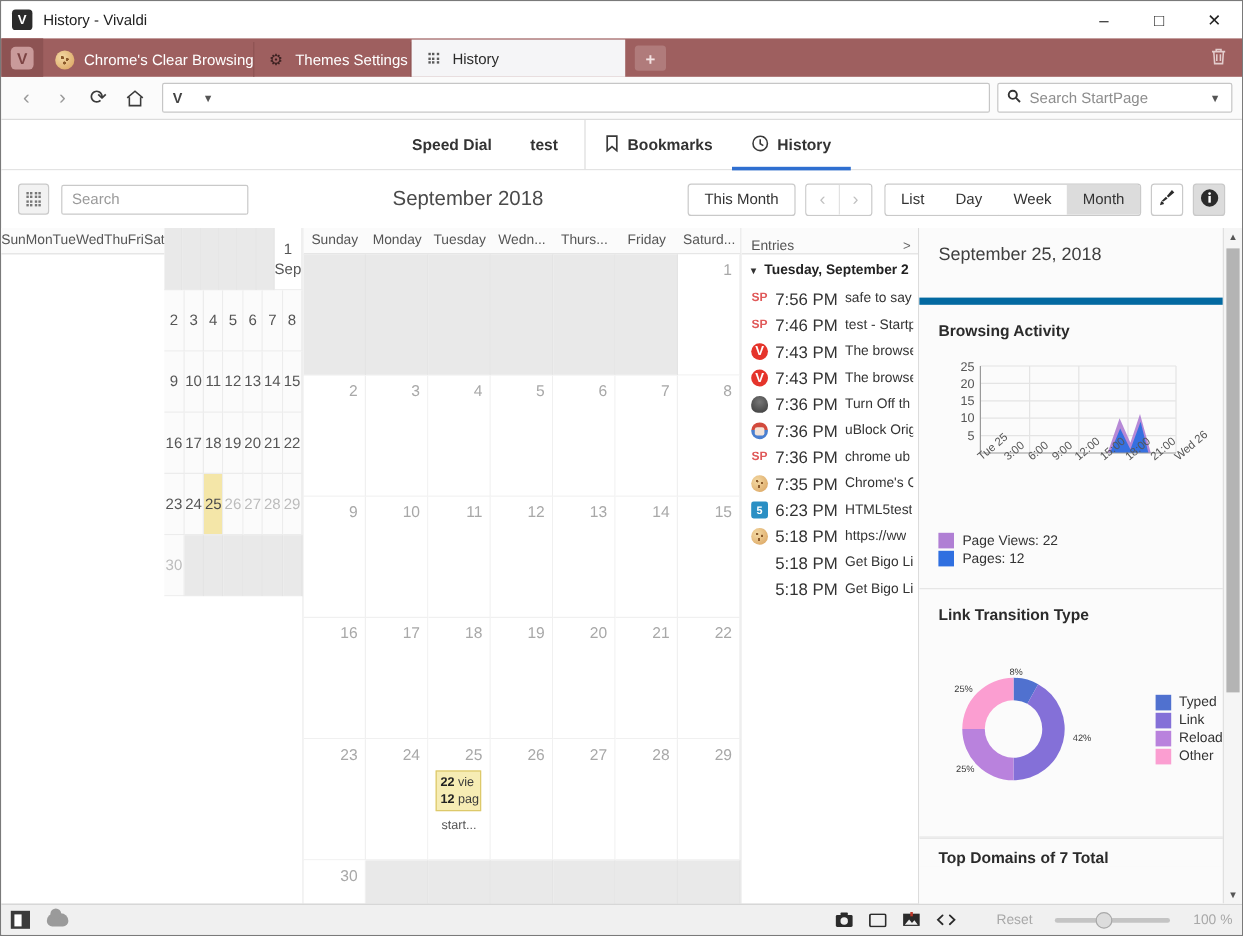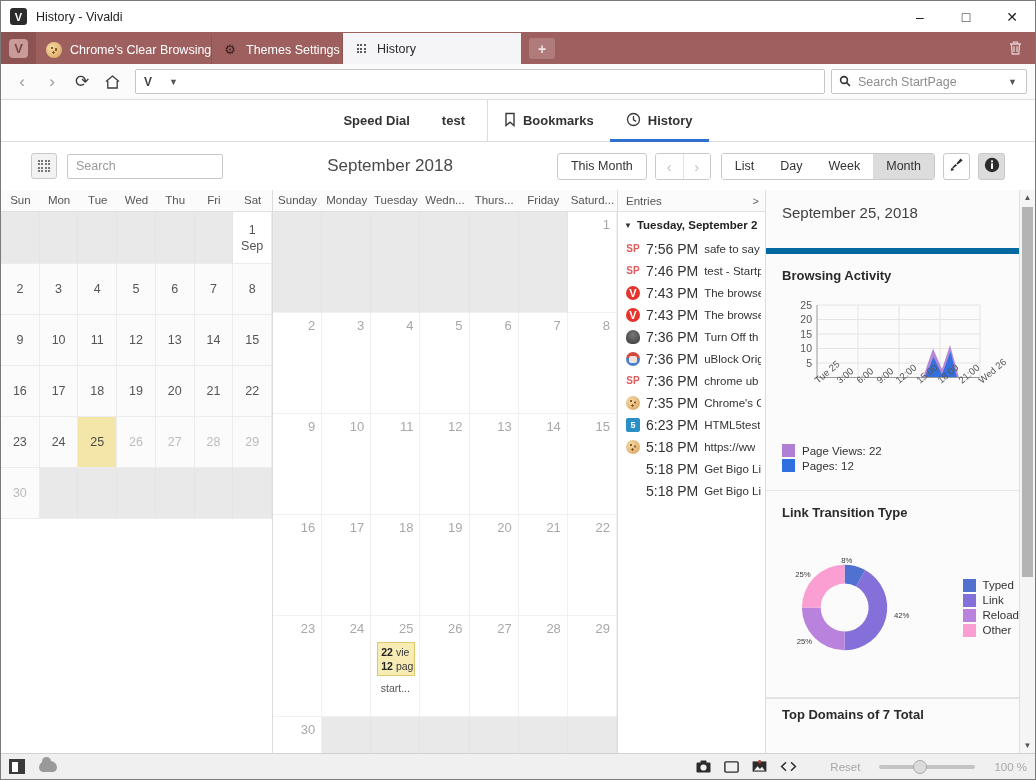--- a/index.html
+++ b/index.html
@@ -138,21 +138,21 @@
   .ptab.sep { border-left: 1px solid #dcdcdc; margin-left: 6px; }
   .ptab.active::after {
     content: ""; position: absolute; left: 0; right: 0; bottom: -1px;
     height: 3px; background: #2f6fd0;
   }
   .ptab .ic { font-size: 14px; color: #3a3a3a; }
 
   
   .histbar {
     height: 48px; background: #fff; display: flex;
-    align-items: center; flex: none; padding: 0 30px;
+    align-items: center; flex: none; padding: 0 14px;
   }
   .gridbtn {
     width: 26px; height: 26px; border: 1px solid #c9c9c9;
     border-radius: 3px; background: #f2f2f2; flex: none;
     display: flex; align-items: center; justify-content: center;
   }
   .gridbtn .dots {
     display: grid; grid-template-columns: repeat(4,2px);
     grid-template-rows: repeat(4,2px); gap: 1.6px;
   }
@@ -198,21 +198,21 @@
     display: flex; align-items: center; justify-content: center;
     font-size: 14px; color: #2b2b2b;
   }
   .iconbtn.pressed { background: #dcdcdc; }
 
   
   .main { flex: 1; display: flex; min-height: 0; }
 
   
   .minical {
-    width: 272px; flex: none; display: flex; flex-direction: column;
+    width: 252px; flex: none; display: flex; flex-direction: row;
     border-right: 1px solid #dcdcdc; background: #fff;
   }
   .mc-head {
     height: 22px; display: flex; border-bottom: 1px solid #e0e0e0;
     background: #fbfbfb; flex: none;
   }
   .mc-head div {
     flex: 1; text-align: center; font-size: 11.5px; color: #555;
     line-height: 21px;
   }
@@ -267,21 +267,21 @@
     margin-top: 6px; font-size: 10.5px; color: #555;
     white-space: nowrap; overflow: hidden; text-align: center;
   }
 
   
   .entries {
     width: 148px; flex: none; display: flex; flex-direction: column;
     border-right: 1px solid #dcdcdc; background: #fff; overflow: hidden;
   }
   .en-head {
-    height: 22px; display: flex; align-items: center;
+    height: 22px; display: flex; align-items: flex-end;
     justify-content: space-between; padding: 0 6px 0 8px;
     border-bottom: 1px solid #e0e0e0; background: #fbfbfb; flex: none;
   }
   .en-head span { font-size: 11.5px; color: #555; }
   .en-head .chev { font-size: 11px; color: #666; }
   .en-group {
     display: flex; align-items: center; gap: 5px;
     padding: 7px 4px 7px 6px; font-size: 11.5px;
     font-weight: bold; color: #222; white-space: nowrap;
   }

